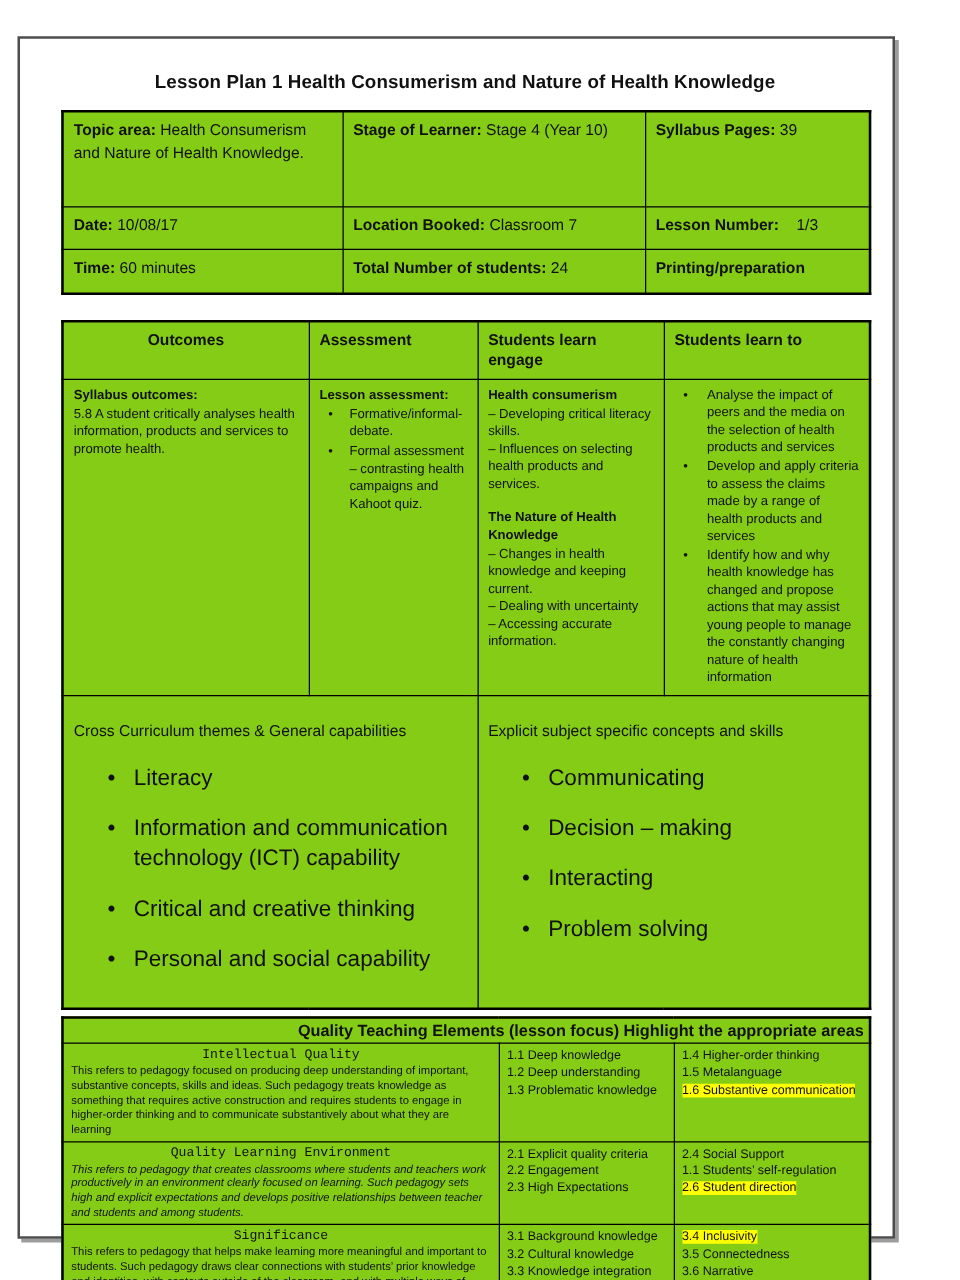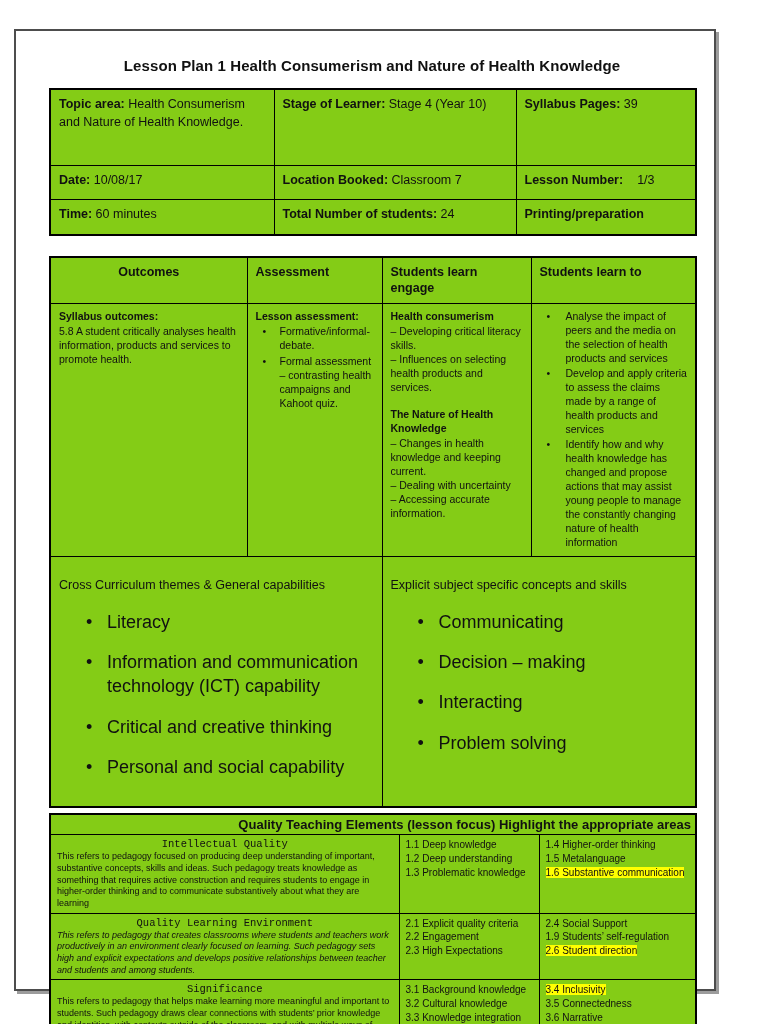--- a/index.html
+++ b/index.html
@@ -185,21 +185,21 @@
           <div class="rtitle">Quality Learning Environment</div>
           <div class="rdesc it">This refers to pedagogy that creates classrooms where students and teachers work productively in an environment clearly focused on learning. Such pedagogy sets high and explicit expectations and develops positive relationships between teacher and students and among students.</div>
         </td>
         <td class="c2">
           <div>2.1 Explicit quality criteria</div>
           <div>2.2 Engagement</div>
           <div>2.3 High Expectations</div>
         </td>
         <td class="c3">
           <div>2.4 Social Support</div>
-          <div>1.9 Students’ self-regulation</div>
+          <div>1.1 Students’ self-regulation</div>
           <div><span class="hl">2.6 Student  direction</span></div>
         </td>
       </tr>
       <tr class="row3">
         <td>
           <div class="rtitle">Significance</div>
           <div class="rdesc">This refers to pedagogy that helps make learning more meaningful and important to students. Such pedagogy draws clear connections with students’ prior knowledge and identities, with contexts outside of the classroom, and with multiple ways of knowing all cultural perspective.</div>
         </td>
         <td class="c2">
           <div>3.1 Background knowledge</div>

